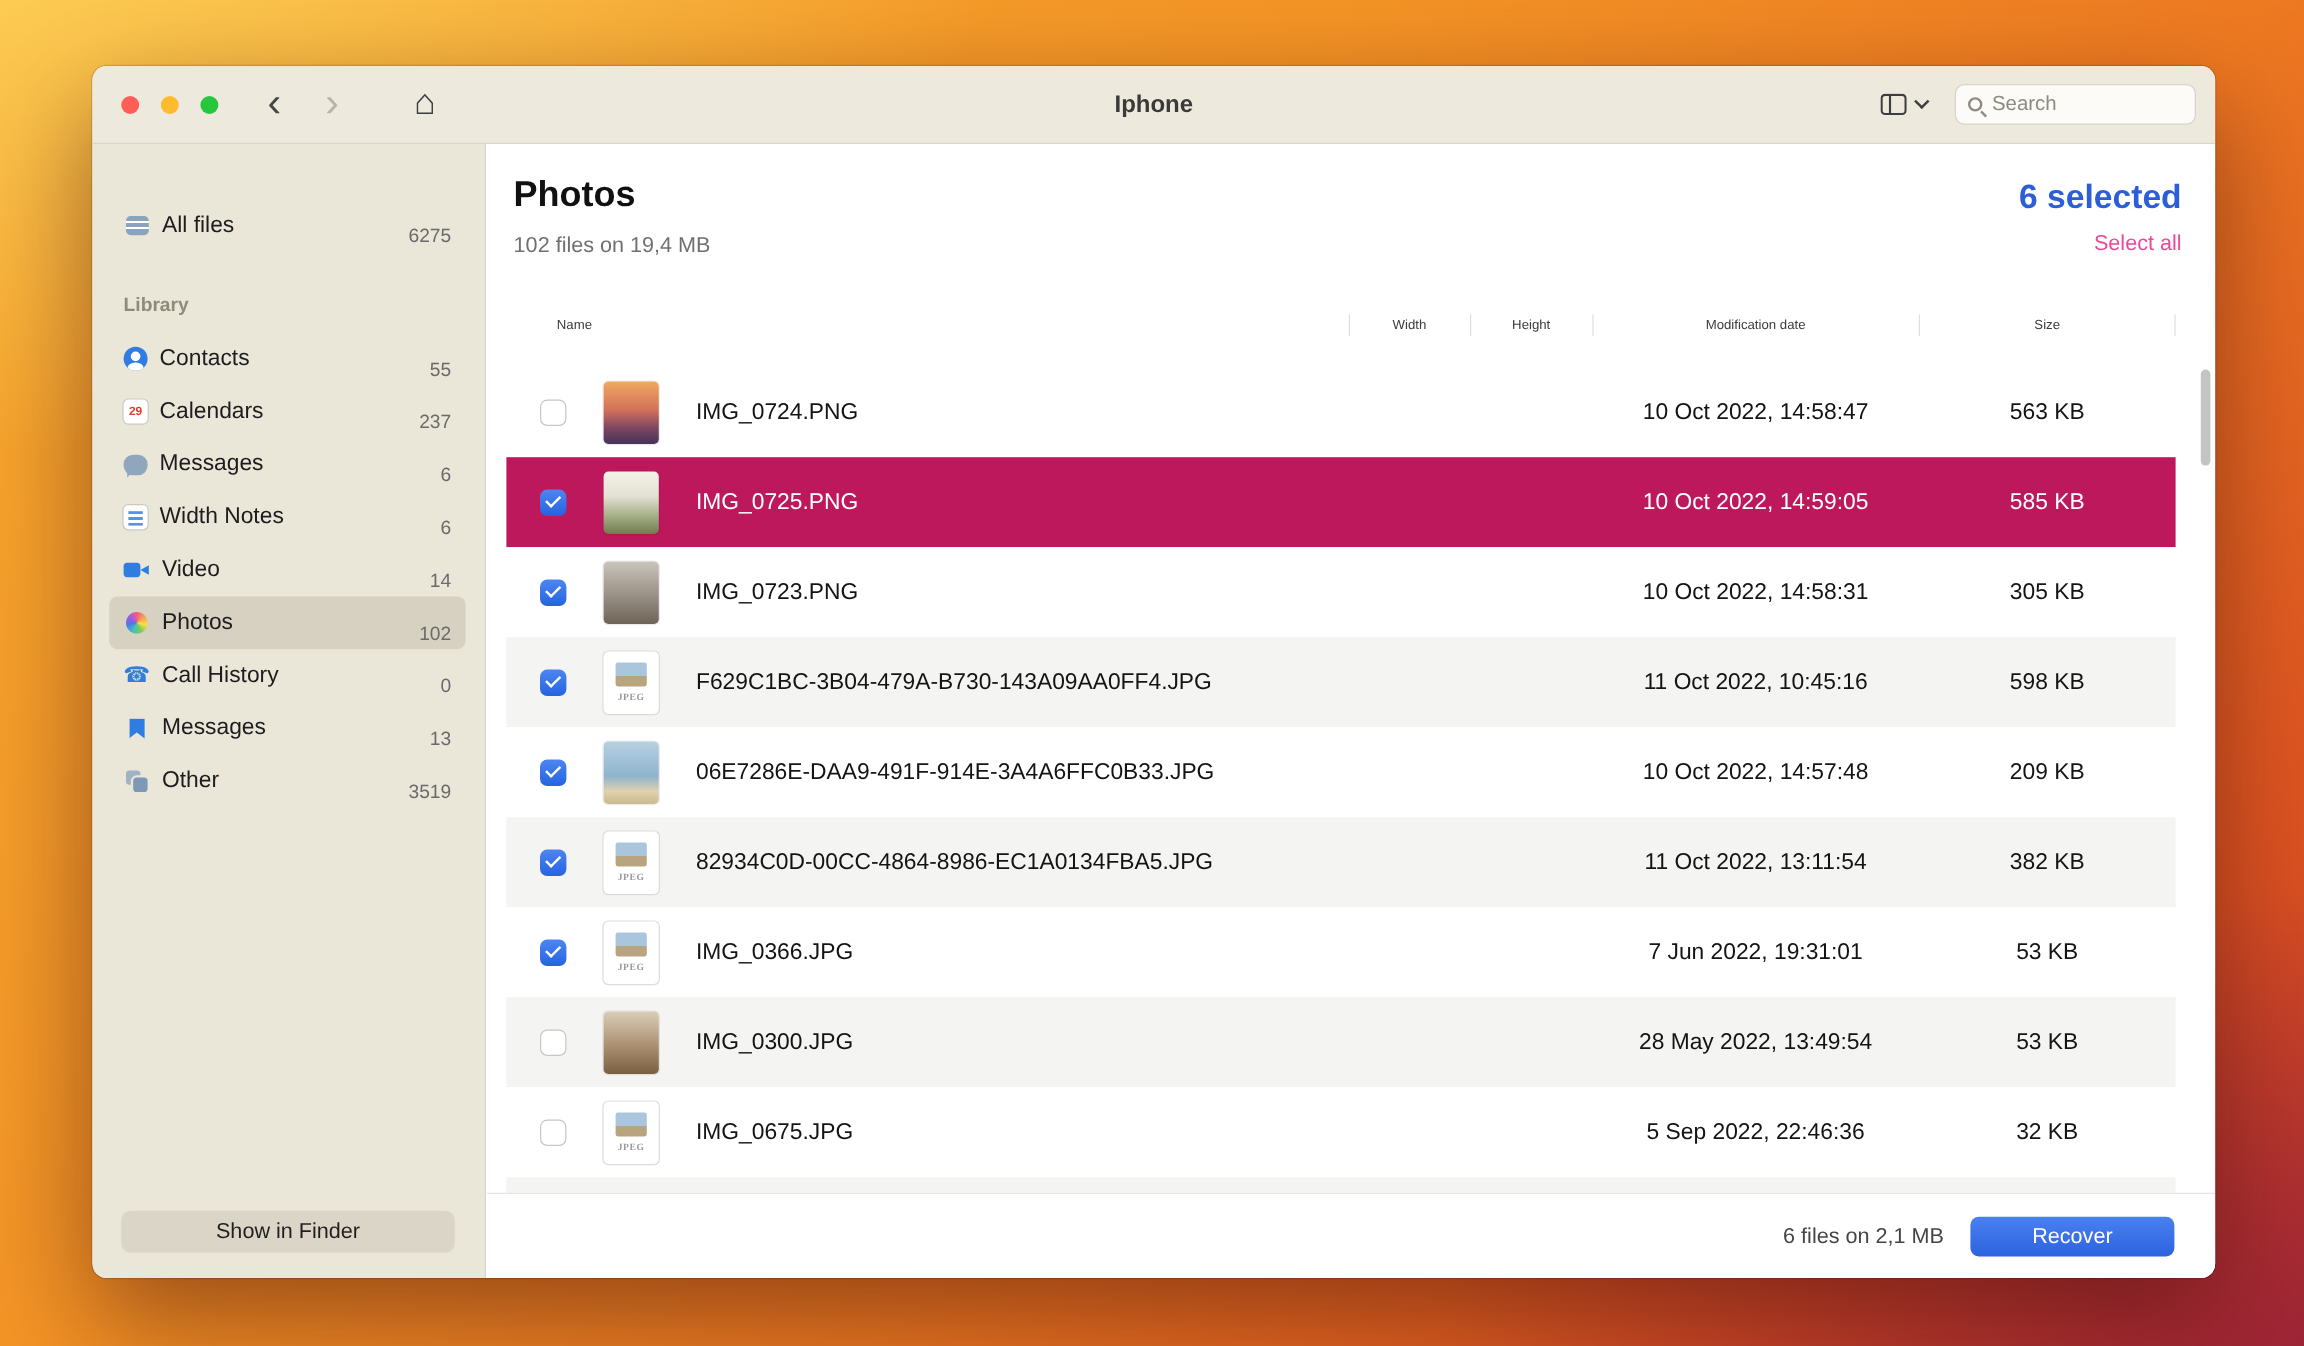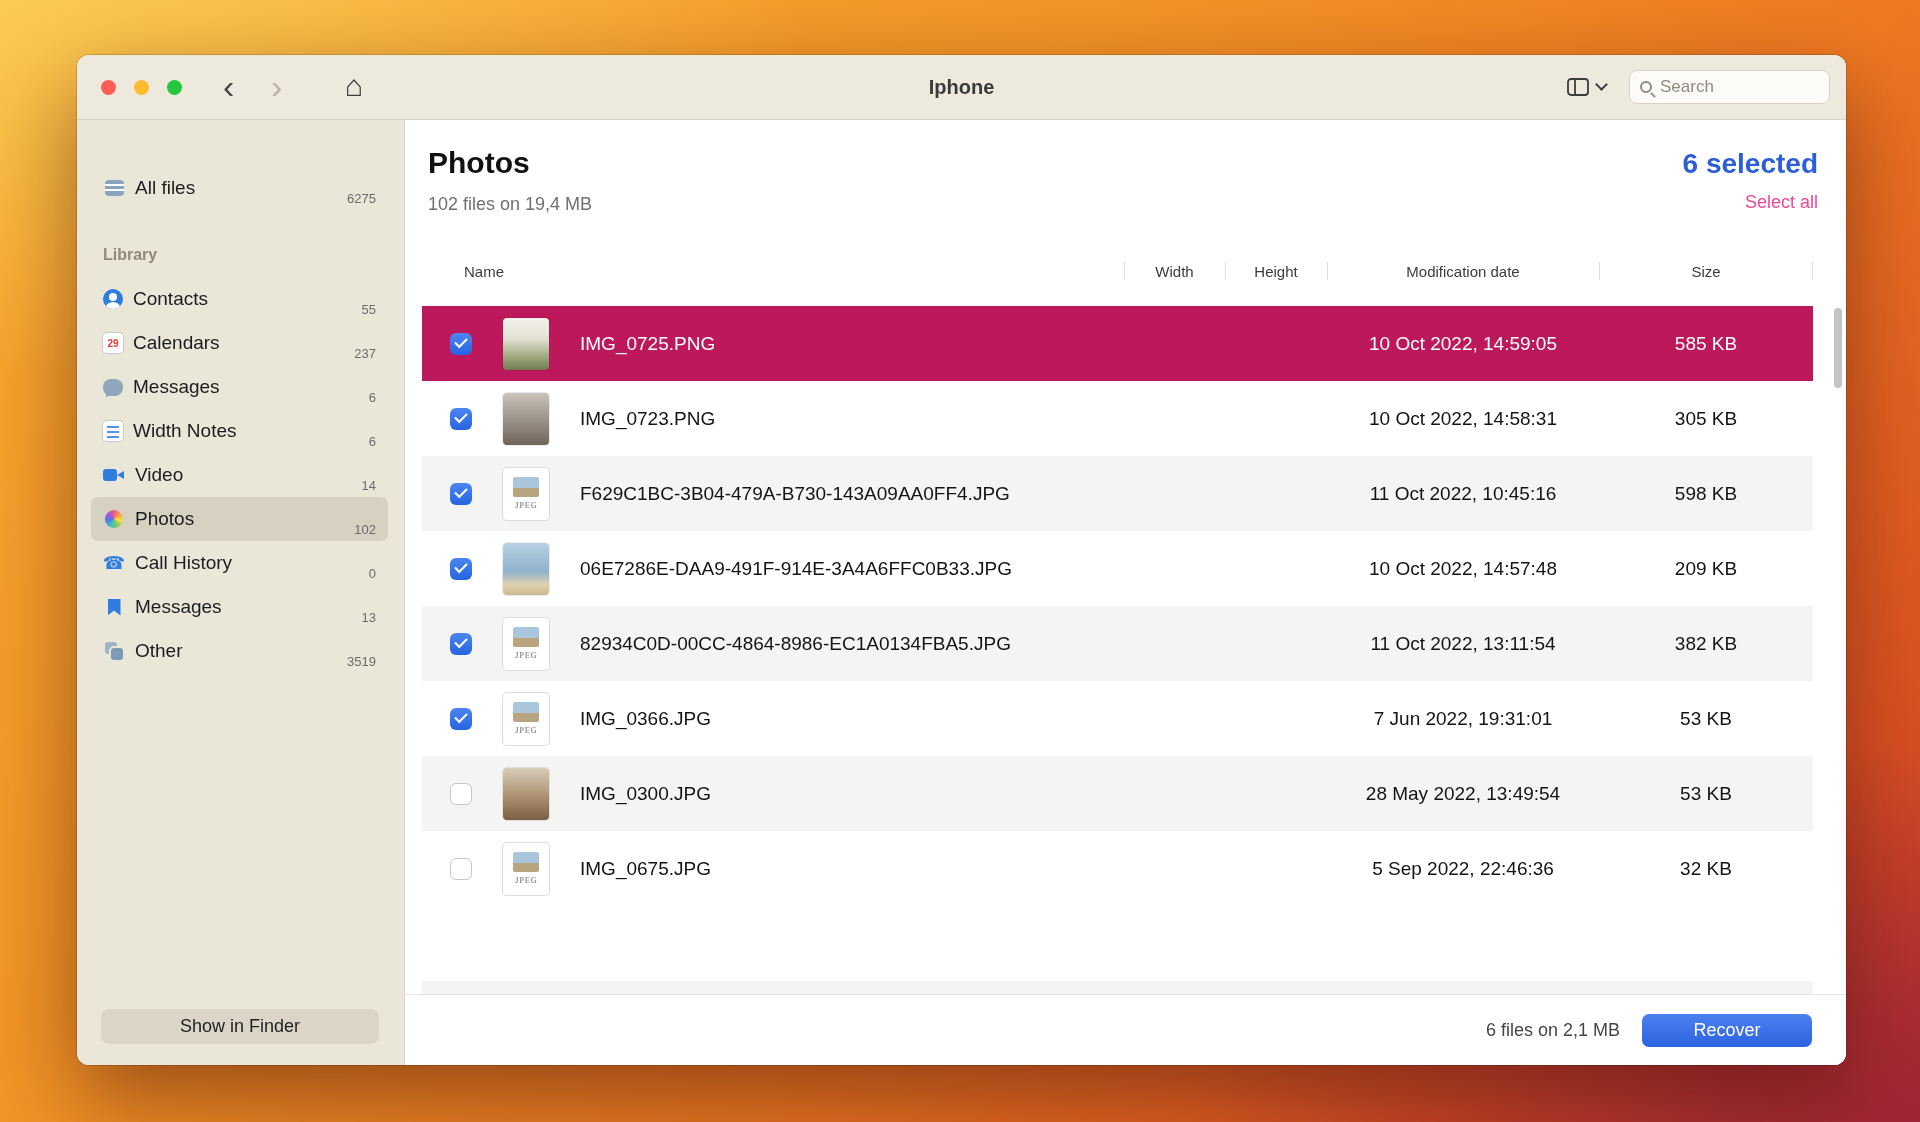--- a/index.html
+++ b/index.html
@@ -35,21 +35,21 @@
   .mag { position:relative; width:12px; height:12px; border:2px solid #8f8b80; border-radius:50%; flex:none; }
   .mag::after { content:''; position:absolute; width:2px; height:6px; background:#8f8b80; left:10px; top:9px; transform:rotate(-45deg); }
   
   .sidebar { position:absolute; left:0; top:65px; width:328px; bottom:0; background:#eae6d8; border-right:1px solid #d8d4c6; }
   .sitem { display:flex; align-items:center; height:44px; border-radius:7px; padding:0 12px; gap:10px; }
   .sitem.active { background:#d6d1c1; }
   .allfiles { position:absolute; top:46px; left:14px; right:16px; }
   .ssection { position:absolute; top:126px; left:26px; font-size:16px; font-weight:600; color:#8f8a79; }
   .sitems { position:absolute; top:157px; left:14px; right:16px; }
   .slabel { flex:1; font-size:19px; color:#1d1d1f; white-space:nowrap; overflow:hidden; }
-  .scount { font-size:13px; color:#6b6b6b;margin-top:20px; }
+  .scount { font-size:16px; color:#6b6b6b;margin-top:20px; }
   .finder-btn { position:absolute; left:24px; bottom:21px; width:278px; height:35px; background:#dad5c6; border-radius:8px;
                 display:flex; align-items:center; justify-content:center; font-size:18px; color:#1f1f1f; }
   
   .sicon { position:relative; width:22px; height:22px; flex:none; display:flex; align-items:center; justify-content:center; }
   .all-files-icon::before { content:''; width:19px; height:16px; border-radius:4px;
       background:linear-gradient(180deg,#8aa3be 0 4px,#fff 4px 6px,#8aa3be 6px 9px,#fff 9px 11px,#8aa3be 11px 16px); }
   .contacts-icon { width:20px; height:20px; border-radius:50%; background:#2f7de1; overflow:hidden; }
   .contacts-icon::before { content:''; position:absolute; top:4px; left:6px; width:8px; height:8px; border-radius:50%; background:#fff; }
   .contacts-icon::after  { content:''; position:absolute; top:13px; left:3px; width:14px; height:11px; border-radius:50%; background:#fff; }
   .calendars-icon { width:20px; height:20px; background:#fff; border-radius:4px; box-shadow:0 0 0 1px #ccc9c0;
@@ -74,21 +74,21 @@
   .other-icon::before { content:''; position:absolute; left:2px; top:2px; width:12px; height:12px; border-radius:3px; background:#9fb3c7; }
   .other-icon::after  { content:''; position:absolute; left:8px; top:8px; width:12px; height:12px; border-radius:3px;
                         background:#7d99b6; box-shadow:0 0 0 2px #eae6d8; }
   
   .main { position:absolute; left:329px; top:65px; right:0; bottom:0; background:#fff; }
   .page-title { position:absolute; left:22px; top:26px; font-size:30px; font-weight:700; color:#111; }
   .page-subtitle { position:absolute; left:22px; top:74px; font-size:18px; color:#707070; }
   .selected-count { position:absolute; right:28px; top:28px; font-size:28px; font-weight:600; color:#2c5ed8; }
   .select-all { position:absolute; right:28px; top:72px; font-size:18px; color:#ec4899; }
   .thead { position:absolute; left:16px; top:130px; width:1391px; height:42px; display:flex; align-items:center;
-           font-size:15px; color:#3c3c3c; }
+           font-size:11px; color:#3c3c3c; }
   .th { white-space:nowrap; }
   .th.c-name { width:702px; padding-left:42px; }
   .th.c-width { width:101px; text-align:center; }
   .th.c-height { width:102px; text-align:center; }
   .th.c-date { width:272px; text-align:center; }
   .th.c-size { width:214px; text-align:center; }
   .hsep { position:absolute; top:12px; width:1px; height:18px; background:#dedede; }
   .tbody { position:absolute; left:16px; top:186px; width:1391px; }
   .trow { display:flex; align-items:center; height:75px; background:#fff; font-size:19px; color:#141414; }
   .trow.striped { background:#f4f4f3; }
@@ -223,20 +223,29 @@
         <span class="th c-date">Modification date</span>
         <span class="th c-size">Size</span>
         <span class="hsep" style="left:702px"></span>
         <span class="hsep" style="left:803px"></span>
         <span class="hsep" style="left:905px"></span>
         <span class="hsep" style="left:1177px"></span>
         <span class="hsep" style="left:1390px"></span>
       </div>
 
       <div class="tbody">
+          <div class="trow">
+            <span class="cb"></span>
+            <span class="thumb thumb-sunset"></span>
+            <span class="cell c-name">IMG_0724.PNG</span>
+            <span class="cell c-width"></span>
+            <span class="cell c-height"></span>
+            <span class="cell c-date">10 Oct 2022, 14:58:47</span>
+            <span class="cell c-size">563 KB</span>
+          </div>
           <div class="trow selected">
             <span class="cb checked"></span>
             <span class="thumb thumb-plant"></span>
             <span class="cell c-name">IMG_0725.PNG</span>
             <span class="cell c-width"></span>
             <span class="cell c-height"></span>
             <span class="cell c-date">10 Oct 2022, 14:59:05</span>
             <span class="cell c-size">585 KB</span>
           </div>
           <div class="trow">

